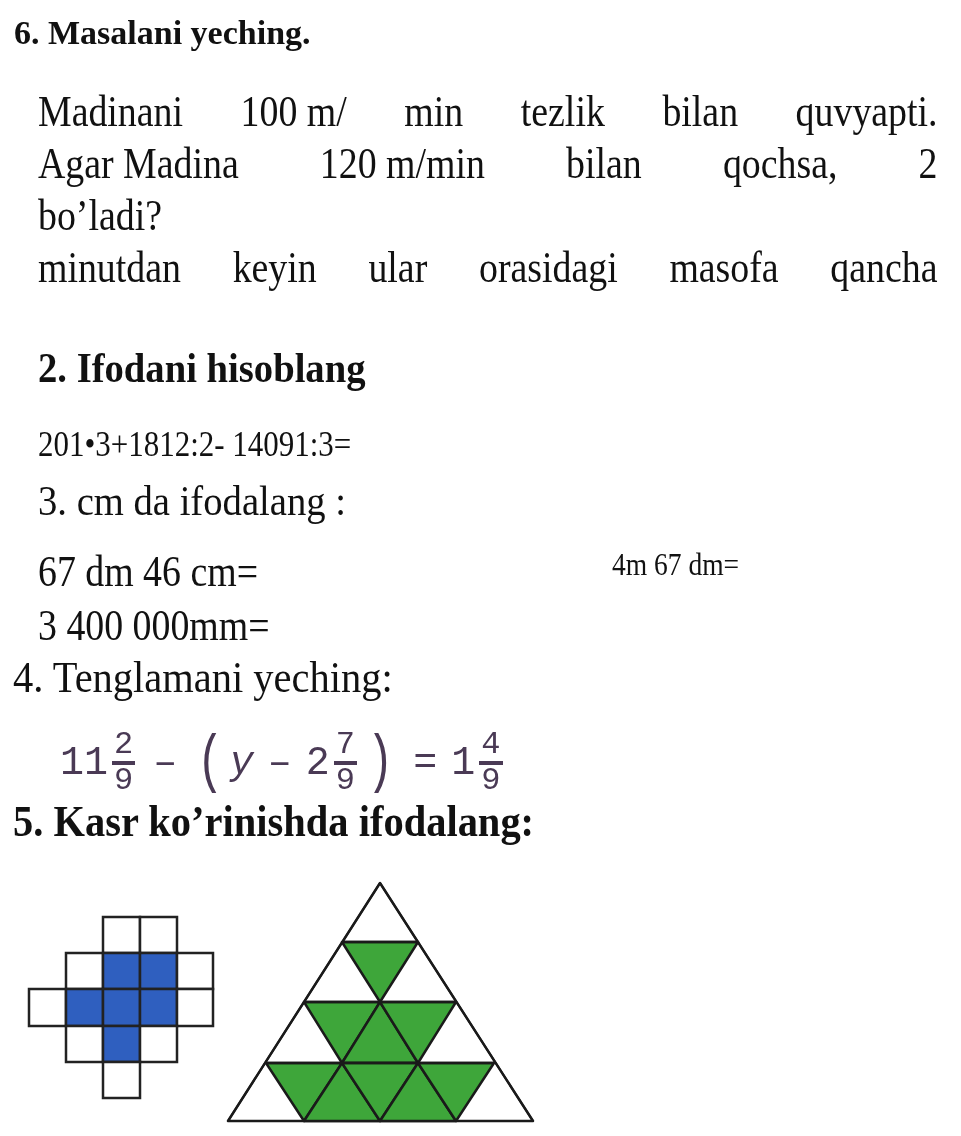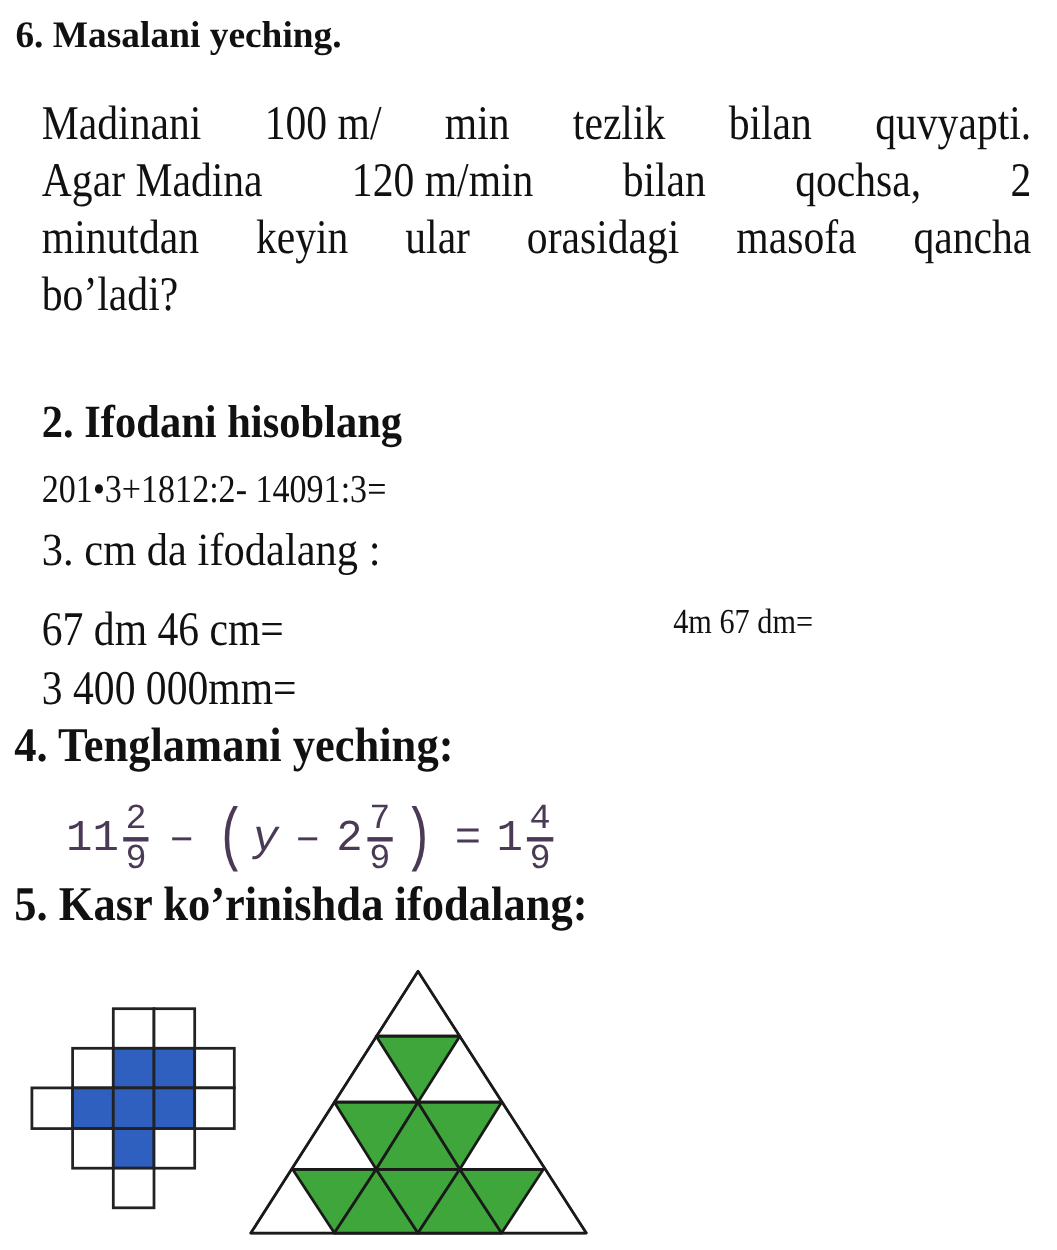--- a/index.html
+++ b/index.html
@@ -8,27 +8,27 @@
     .sans { font-family: Liberation Mono, monospace; }
     .abs { position: absolute; white-space: nowrap; }
     .cond { display: inline-block; transform-origin: 0 0; }
 
     .h1 { left: 14px; top: 14px; font-size: 34px; font-weight: bold; }
     .para { left: 38px; top: 86px; width: 900px; font-size: 44px; line-height: 52px; }
     .para .line { display: block; white-space: nowrap; }
     .para .line .cond { transform: scaleX(0.86); }
     .justify { display: flex; justify-content: space-between; width: 1046px; }
 
-    .h2 { left: 38px; top: 360px; font-size: 42px; font-weight: bold; }
+    .h2 { left: 38px; top: 344px; font-size: 42px; font-weight: bold; }
     .expr { left: 38px; top: 423px; font-size: 36px; }
     .h3 { left: 38px; top: 477px; font-size: 42px; font-weight: normal; }
     .c1 { left: 38px; top: 546px; font-size: 44px; }
     .c2 { left: 612px; top: 546px; font-size: 32px; }
     .c3 { left: 38px; top: 600px; font-size: 44px; }
-    .h4 { left: 13px; top: 652px; font-size: 44px; font-weight: bold; }
+    .h4 { left: 13px; top: 652px; font-size: 44px; font-weight: normal; }
     .h5 { left: 13px; top: 796px; font-size: 44px; font-weight: bold; }
     .h5 .cond, .h4 .cond, .h2 .cond, .h3 .cond { transform: scaleX(0.92); }
     .expr .cond, .c1 .cond, .c2 .cond, .c3 .cond { transform: scaleX(0.86); }
 
     .eq { left: 60px; top: 718px; height: 90px; display: flex; align-items: center; color: #4a3a55; font-size: 40px; }
     .eq .frac { display: inline-flex; flex-direction: column; align-items: center; font-size: 32px; line-height: 32px; margin: 0 4px; }
     .eq .frac .num { border-bottom: 4px solid #4a3a55; padding: 0 2px; }
     .eq .paren { font-size: 64px; font-weight: 300; transform: scaleX(0.7); display: inline-block; }
     .eq .gap { display: inline-block; width: 14px; }
     .eq .italic { font-style: italic; }
@@ -49,31 +49,31 @@
     <span>bilan</span>
     <span>quvyapti.</span>
   </span></span></span>
   <span class="line"><span class="cond"><span class="justify">
     <span>Agar Madina</span>
     <span>120 m/min</span>
     <span>bilan</span>
     <span>qochsa,</span>
     <span>2</span>
   </span></span></span>
+  <span class="line"><span class="cond">
+    <span>bo’ladi?</span>
+  </span></span>
   <span class="line"><span class="cond"><span class="justify">
     <span>minutdan</span>
     <span>keyin</span>
     <span>ular</span>
     <span>orasidagi</span>
     <span>masofa</span>
     <span>qancha</span>
   </span></span></span>
-  <span class="line"><span class="cond">
-    <span>bo’ladi?</span>
-  </span></span>
 </div>
 
 <div class="abs serif h2"><span class="cond">2. Ifodani hisoblang</span></div>
 <div class="abs serif expr"><span class="cond">201•3+1812:2- 14091:3=</span></div>
 
 <div class="abs serif h3"><span class="cond">3. cm da ifodalang :</span></div>
 <div class="abs serif c1"><span class="cond">67 dm 46 cm=</span></div>
 <div class="abs serif c2"><span class="cond">4m 67 dm=</span></div>
 <div class="abs serif c3"><span class="cond">3 400 000mm=</span></div>
 

